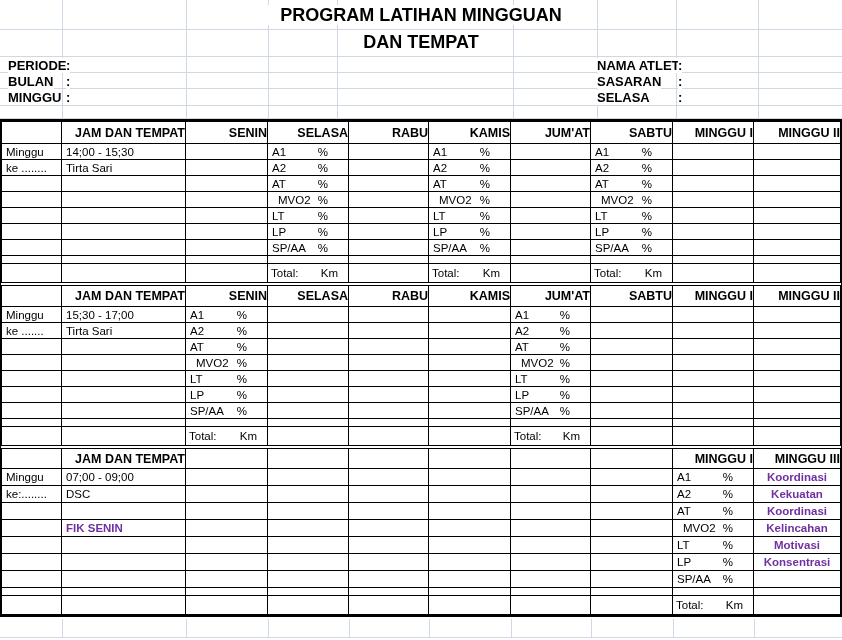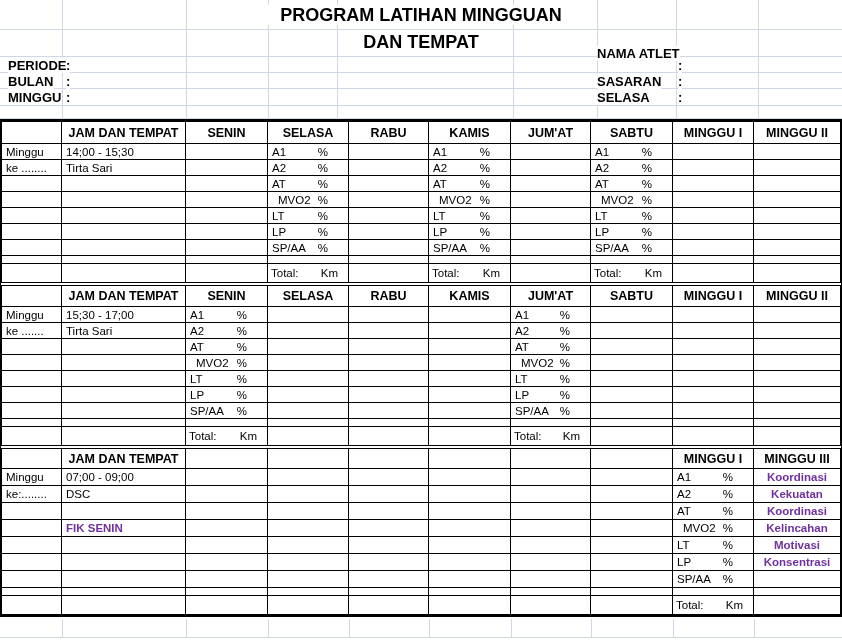--- a/index.html
+++ b/index.html
@@ -26,21 +26,21 @@
   #section-1 { top:282px; border-top:4px double #000;
                grid-template-rows:21px repeat(7,16px) 8px 18px; }
   #section-2 { top:445px; border-top:4px double #000; border-bottom:3px solid #000;
                grid-template-rows:20px repeat(7,17px) 8px 18px; }
 
   .cell { border-right:1px solid #000; border-bottom:1px solid #000;
           display:flex; align-items:center; font-size:11.5px; overflow:hidden;
           padding-left:4px; white-space:nowrap; }
   .cell.lastcol { border-right:none; }
   .cell.lastrow { border-bottom:none; }
-  .cell.hcell { font-weight:bold; font-size:12.5px; justify-content:center; padding-left:0; }
+  .cell.hcell { font-weight:bold; font-size:12.5px; justify-content:flex-end; padding-left:0; }
   .cell.pct { justify-content:space-between; padding-right:20px;align-items:center; }
   .cell.pct.ind { padding-left:10px; }
   .cell.total { justify-content:space-between; padding-right:10px; padding-left:3px; }
   .cell.aspect { justify-content:center; padding-left:0; font-weight:bold; }
   .purple { color:#7030A0; }
   .note { font-weight:bold; }
 </style>
 </head>
 <body>
 
@@ -66,21 +66,21 @@
   <div class="title" style="top:5px;"><span>PROGRAM LATIHAN MINGGUAN</span></div>
   <div class="title" style="top:32px;"><span>DAN TEMPAT</span></div>
 
   <div class="info-label" style="left:8px;  top:58px;">PERIODE</div>
   <div class="info-label" style="left:66px; top:58px;">:</div>
   <div class="info-label" style="left:8px;  top:74px;">BULAN</div>
   <div class="info-label" style="left:66px; top:74px;">:</div>
   <div class="info-label" style="left:8px;  top:90px;">MINGGU</div>
   <div class="info-label" style="left:66px; top:90px;">:</div>
 
-  <div class="info-label" style="left:597px; top:46px;">NAMA ATLET</div>
+  <div class="info-label" style="left:597px; top:58px;">NAMA ATLET</div>
   <div class="info-label" style="left:678px; top:58px;">:</div>
   <div class="info-label" style="left:597px; top:74px;">SASARAN</div>
   <div class="info-label" style="left:678px; top:74px;">:</div>
   <div class="info-label" style="left:597px; top:90px;">SELASA</div>
   <div class="info-label" style="left:678px; top:90px;">:</div>
 
   <div class="section" id="section-0">
       <div class="cell hcell"></div>
       <div class="cell hcell">
         <span>JAM DAN TEMPAT</span>

